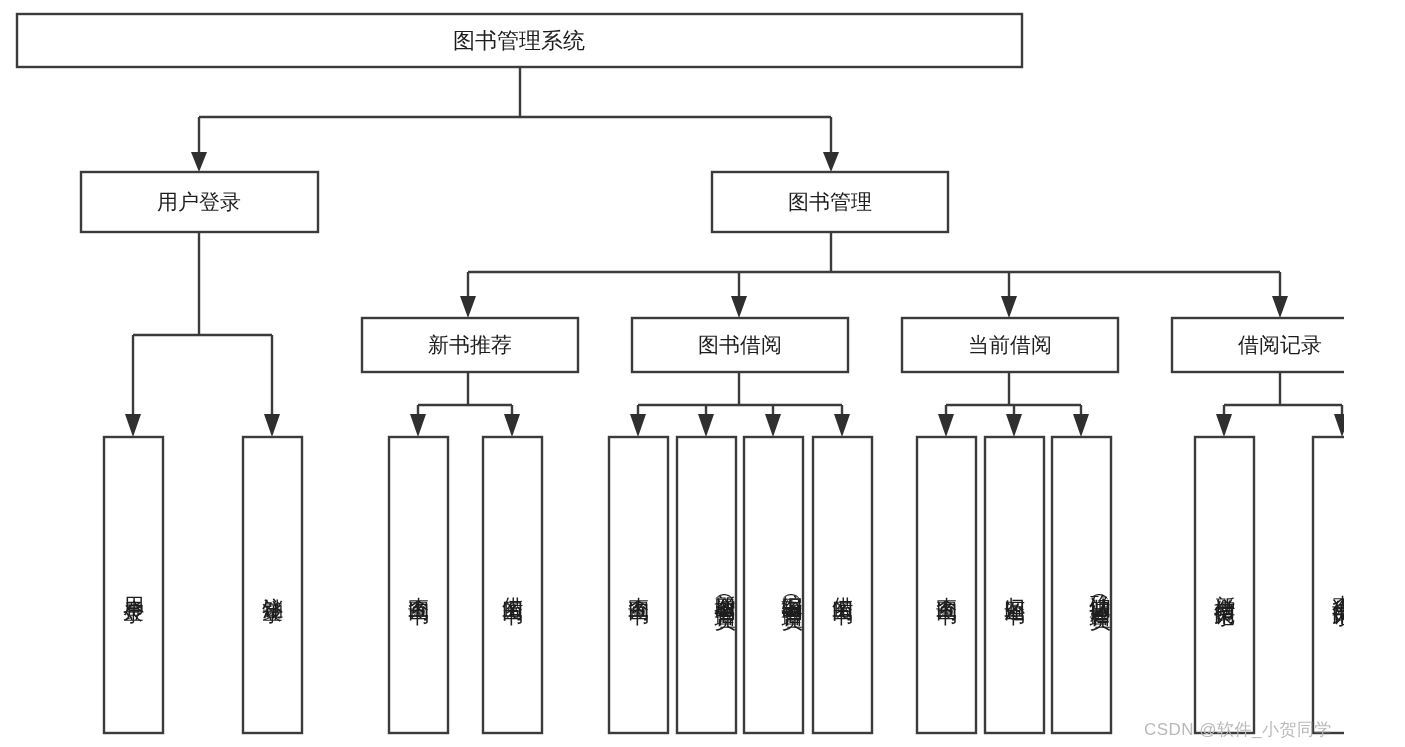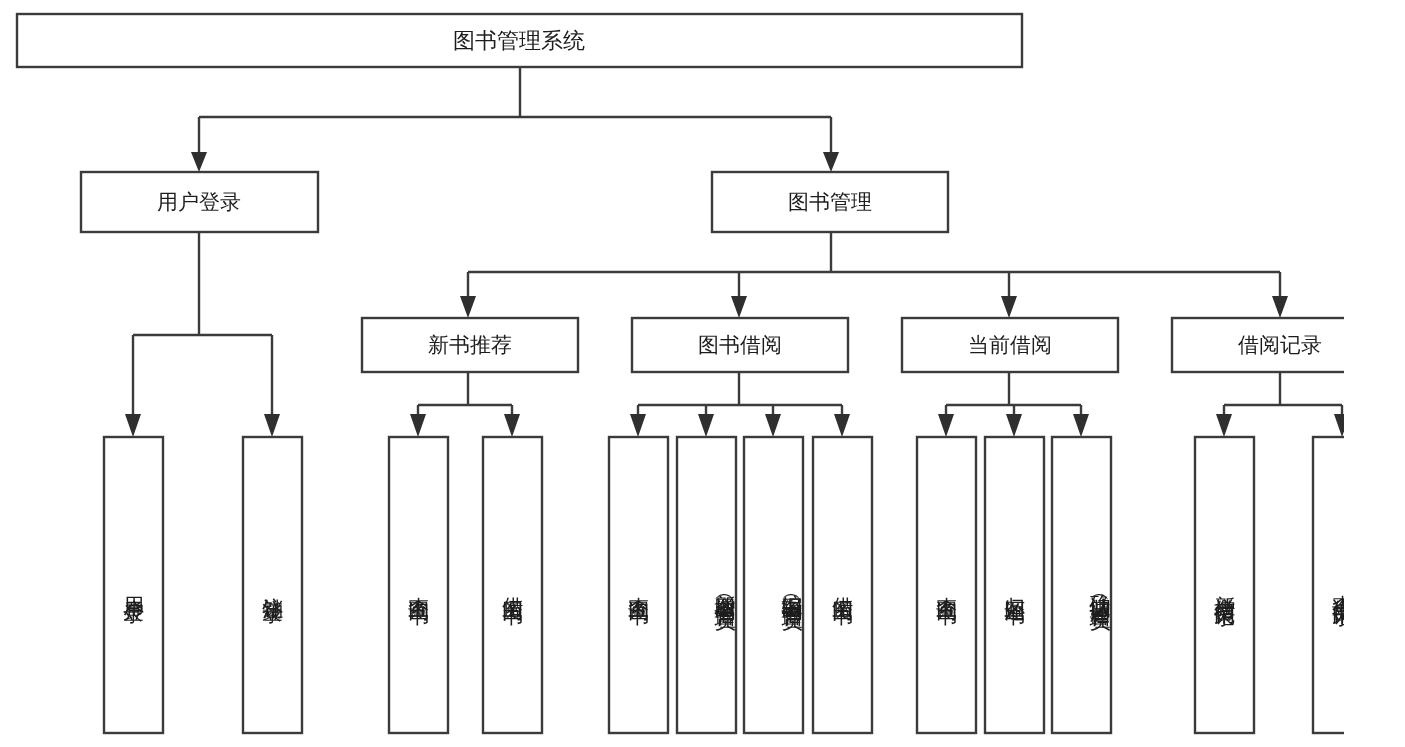--- a/index.html
+++ b/index.html
@@ -231,14 +231,15 @@
   <div class="vlabel" style="left:744px; top:443px; width:59px; height:290px; align-items:flex-start;">编辑图书（管理员）</div>
   <div class="vlabel" style="left:813px; top:437px; width:59px; height:296px;">借阅图书</div>
 
   <div class="vlabel" style="left:917px; top:437px; width:59px; height:296px;">查询图书</div>
   <div class="vlabel" style="left:985px; top:437px; width:59px; height:296px;">归还图书</div>
   <div class="vlabel" style="left:1052px; top:443px; width:59px; height:290px; align-items:flex-start;">确认归还（管理员）</div>
 
   <div class="vlabel" style="left:1195px; top:437px; width:59px; height:296px;">新增借阅记录</div>
   <div class="vlabel" style="left:1313px; top:437px; width:59px; height:296px;">查询借阅记录</div>
 
+  <div class="watermark">CSDN @软件_小贺同学</div>
 
 </div>
 
 </body></html>

